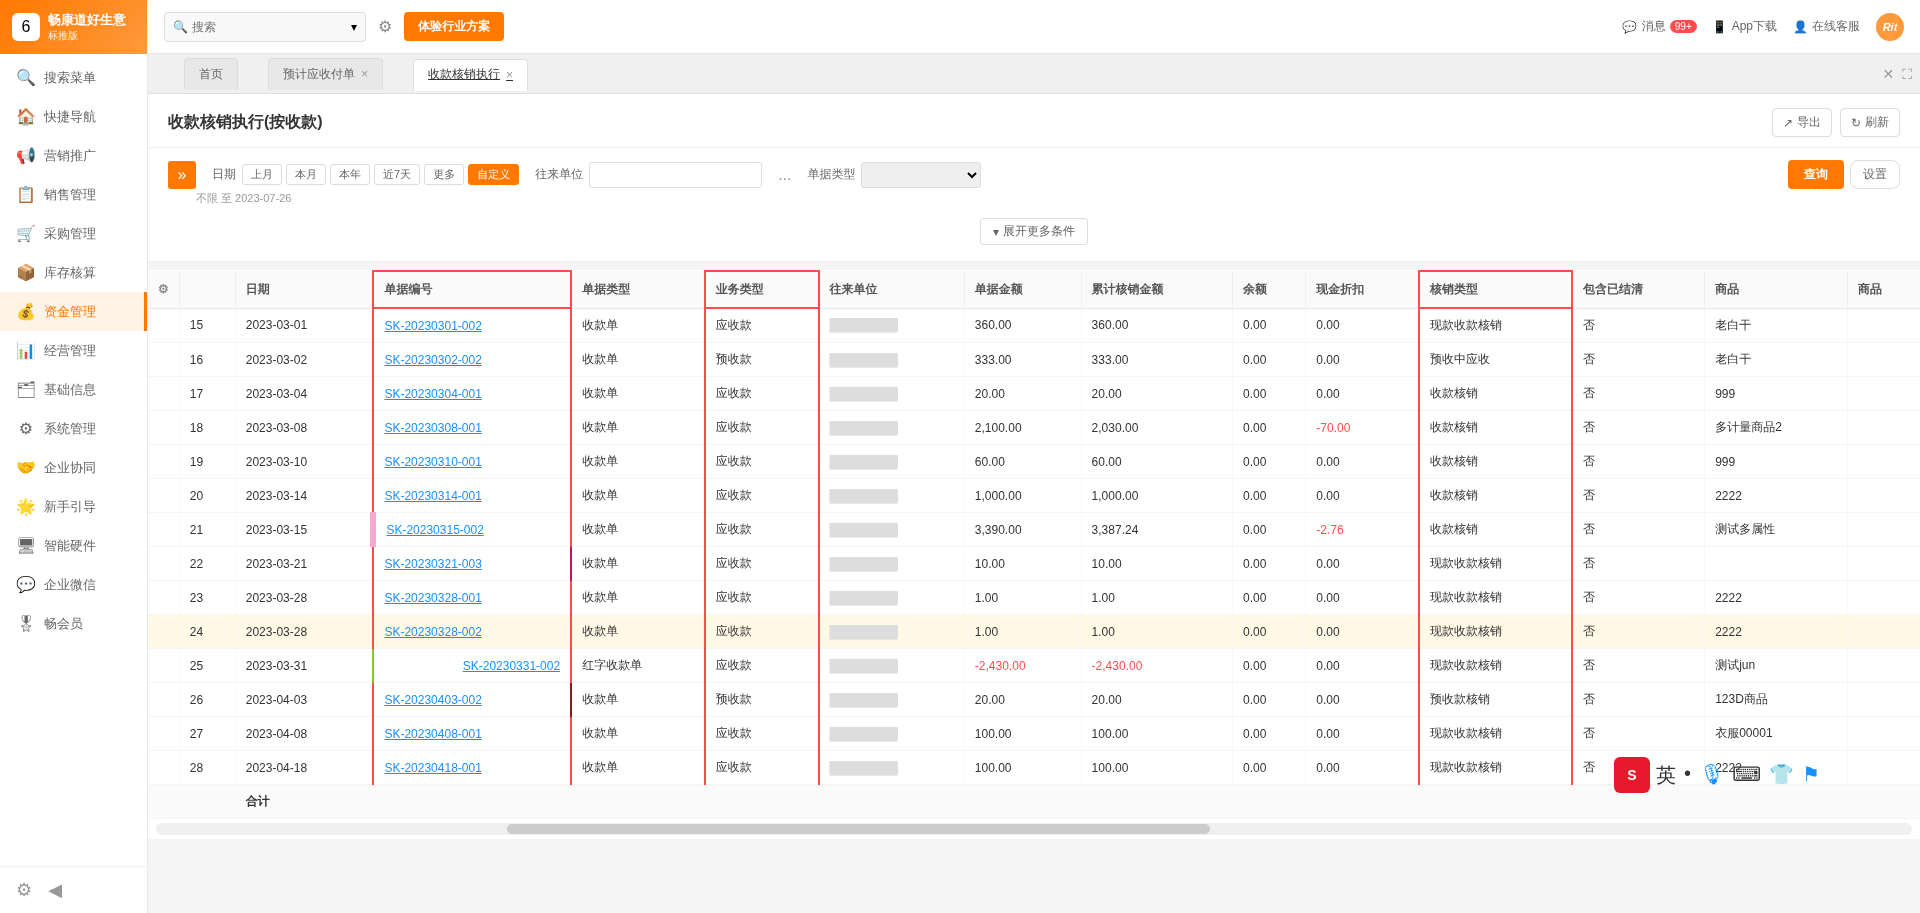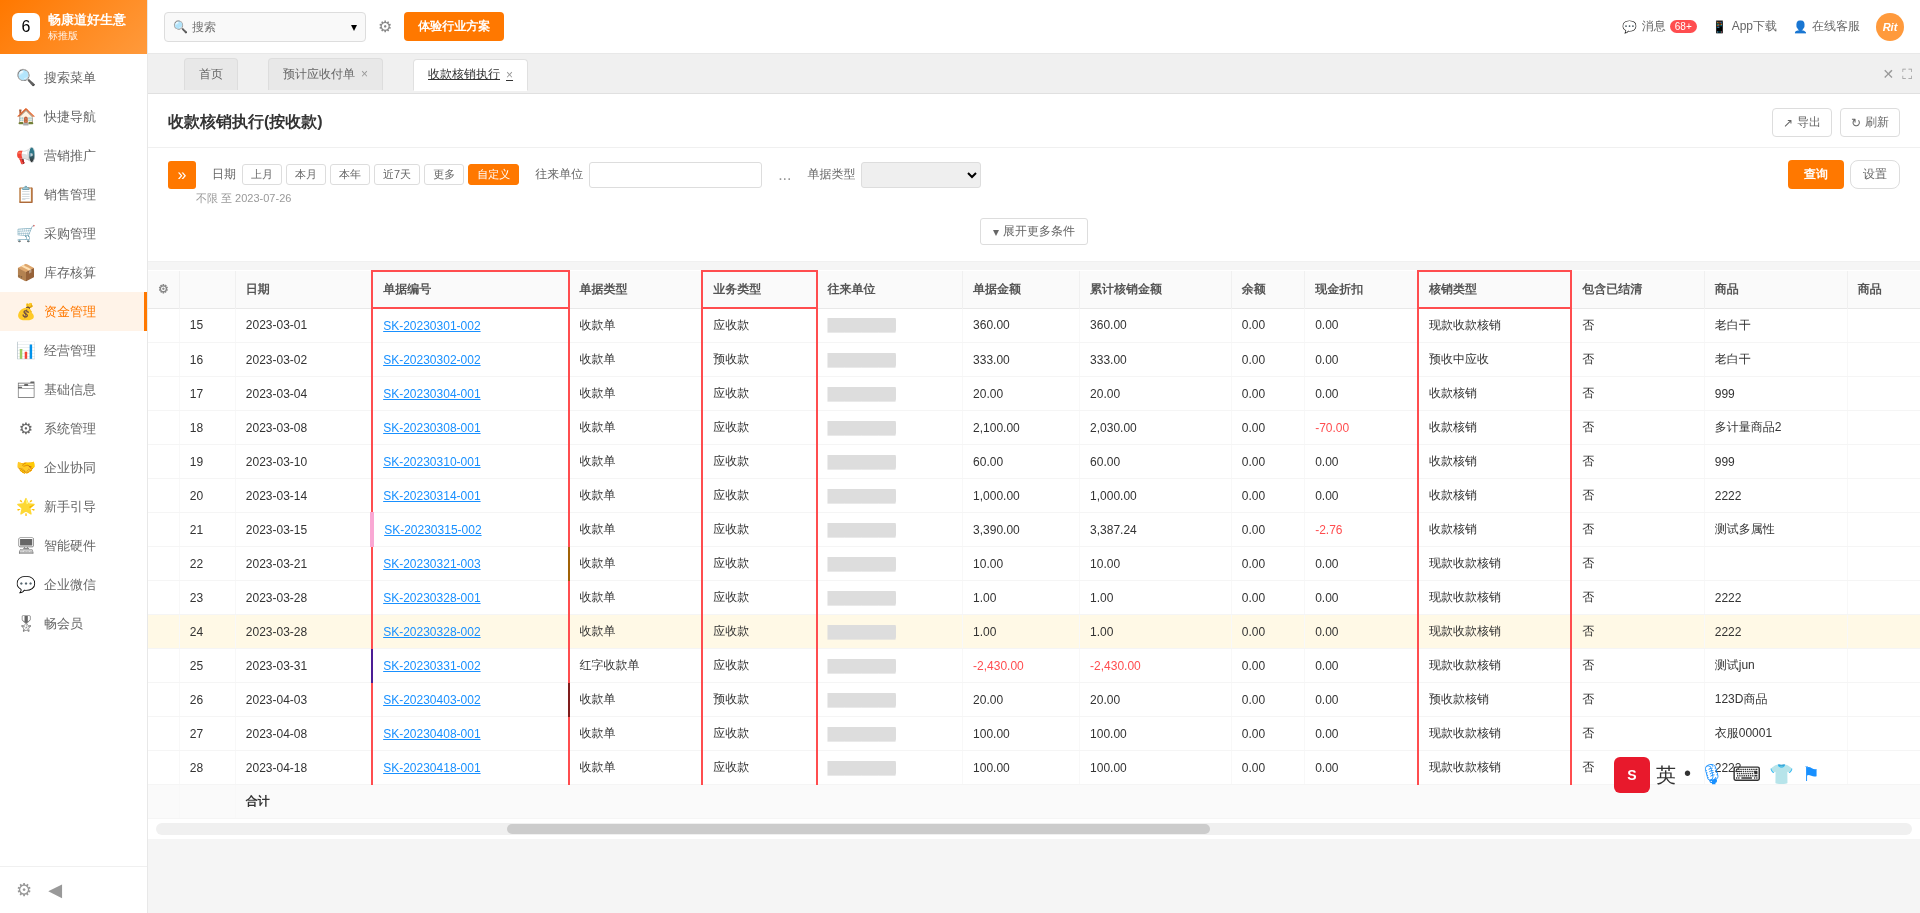--- a/index.html
+++ b/index.html
@@ -180,21 +180,21 @@
       <input type="text" placeholder="搜索" style="">
       <span>▾</span>
     </div>
     <span class="topbar-settings">⚙</span>
     <button class="topbar-btn">体验行业方案</button>
     <div class="topbar-spacer"></div>
     <div class="topbar-actions">
       <div class="item">
         <span>💬</span>
         <span>消息</span>
-        <span class="notification-badge">68+</span>
+        <span class="notification-badge">99+</span>
       </div>
       <div class="item">
         <span>📱</span>
         <span>App下载</span>
       </div>
       <div class="item">
         <span>👤</span>
         <span>在线客服</span>
       </div>
       <div class="topbar-avatar">Rit</div>
@@ -393,38 +393,38 @@
       <td>0.00</td>
       <td style="border-left:2px solid #ff4d4f;border-right:2px solid #ff4d4f;">收款核销</td>
       <td>否</td>
       <td>2222</td>
       <td></td>
     </tr>
             <tr>
       <td class="settings-col"></td>
       <td>21</td>
       <td>2023-03-15</td>
-      <td style="border-left:4px solid #f9a8d4;border-right:2px solid #ff4d4f;"><a class="link">SK-20230315-002</a></td>
+      <td style="border-left:6px solid #f9a8d4;border-right:2px solid #ff4d4f;"><a class="link">SK-20230315-002</a></td>
       <td>收款单</td>
       <td style="border-left:2px solid #ff4d4f;border-right:2px solid #ff4d4f;">应收款</td>
       <td><span style="background:#ddd;color:#ddd;border-radius:2px;">████████</span></td>
       <td>3,390.00</td>
       <td>3,387.24</td>
       <td>0.00</td>
       <td class="negative" style="color: rgb(255, 77, 79);">-2.76</td>
       <td style="border-left:2px solid #ff4d4f;border-right:2px solid #ff4d4f;">收款核销</td>
       <td>否</td>
       <td>测试多属性</td>
       <td></td>
     </tr>
             <tr>
       <td class="settings-col"></td>
       <td>22</td>
       <td>2023-03-21</td>
-      <td style="border-left:2px solid #ff4d4f;border-right:2px solid #a16207;"><a class="link">SK-20230321-003</a></td>
+      <td style="border-left:2px solid #ff4d4f;border-right:2px solid #be185d;"><a class="link">SK-20230321-003</a></td>
       <td>收款单</td>
       <td style="border-left:2px solid #ff4d4f;border-right:2px solid #ff4d4f;">应收款</td>
       <td><span style="background:#ddd;color:#ddd;border-radius:2px;">████████</span></td>
       <td>10.00</td>
       <td>10.00</td>
       <td>0.00</td>
       <td>0.00</td>
       <td style="border-left:2px solid #ff4d4f;border-right:2px solid #ff4d4f;">现款收款核销</td>
       <td>否</td>
       <td></td>
@@ -461,21 +461,21 @@
       <td>0.00</td>
       <td style="border-left:2px solid #ff4d4f;border-right:2px solid #ff4d4f;">现款收款核销</td>
       <td>否</td>
       <td>2222</td>
       <td></td>
     </tr>
             <tr>
       <td class="settings-col"></td>
       <td>25</td>
       <td>2023-03-31</td>
-      <td style="border-left:2px solid #4c1d95;border-right:2px solid #ff4d4f;"><a class="link">SK-20230331-002</a></td>
+      <td style="border-left:2px solid #84cc16;border-right:2px solid #ff4d4f;text-align:right;"><a class="link">SK-20230331-002</a></td>
       <td>红字收款单</td>
       <td style="border-left:2px solid #ff4d4f;border-right:2px solid #ff4d4f;">应收款</td>
       <td><span style="background:#ddd;color:#ddd;border-radius:2px;">████████</span></td>
       <td class="negative" style="color: rgb(255, 77, 79);">-2,430.00</td>
       <td class="negative" style="color: rgb(255, 77, 79);">-2,430.00</td>
       <td>0.00</td>
       <td>0.00</td>
       <td style="border-left:2px solid #ff4d4f;border-right:2px solid #ff4d4f;">现款收款核销</td>
       <td>否</td>
       <td>测试jun</td>

